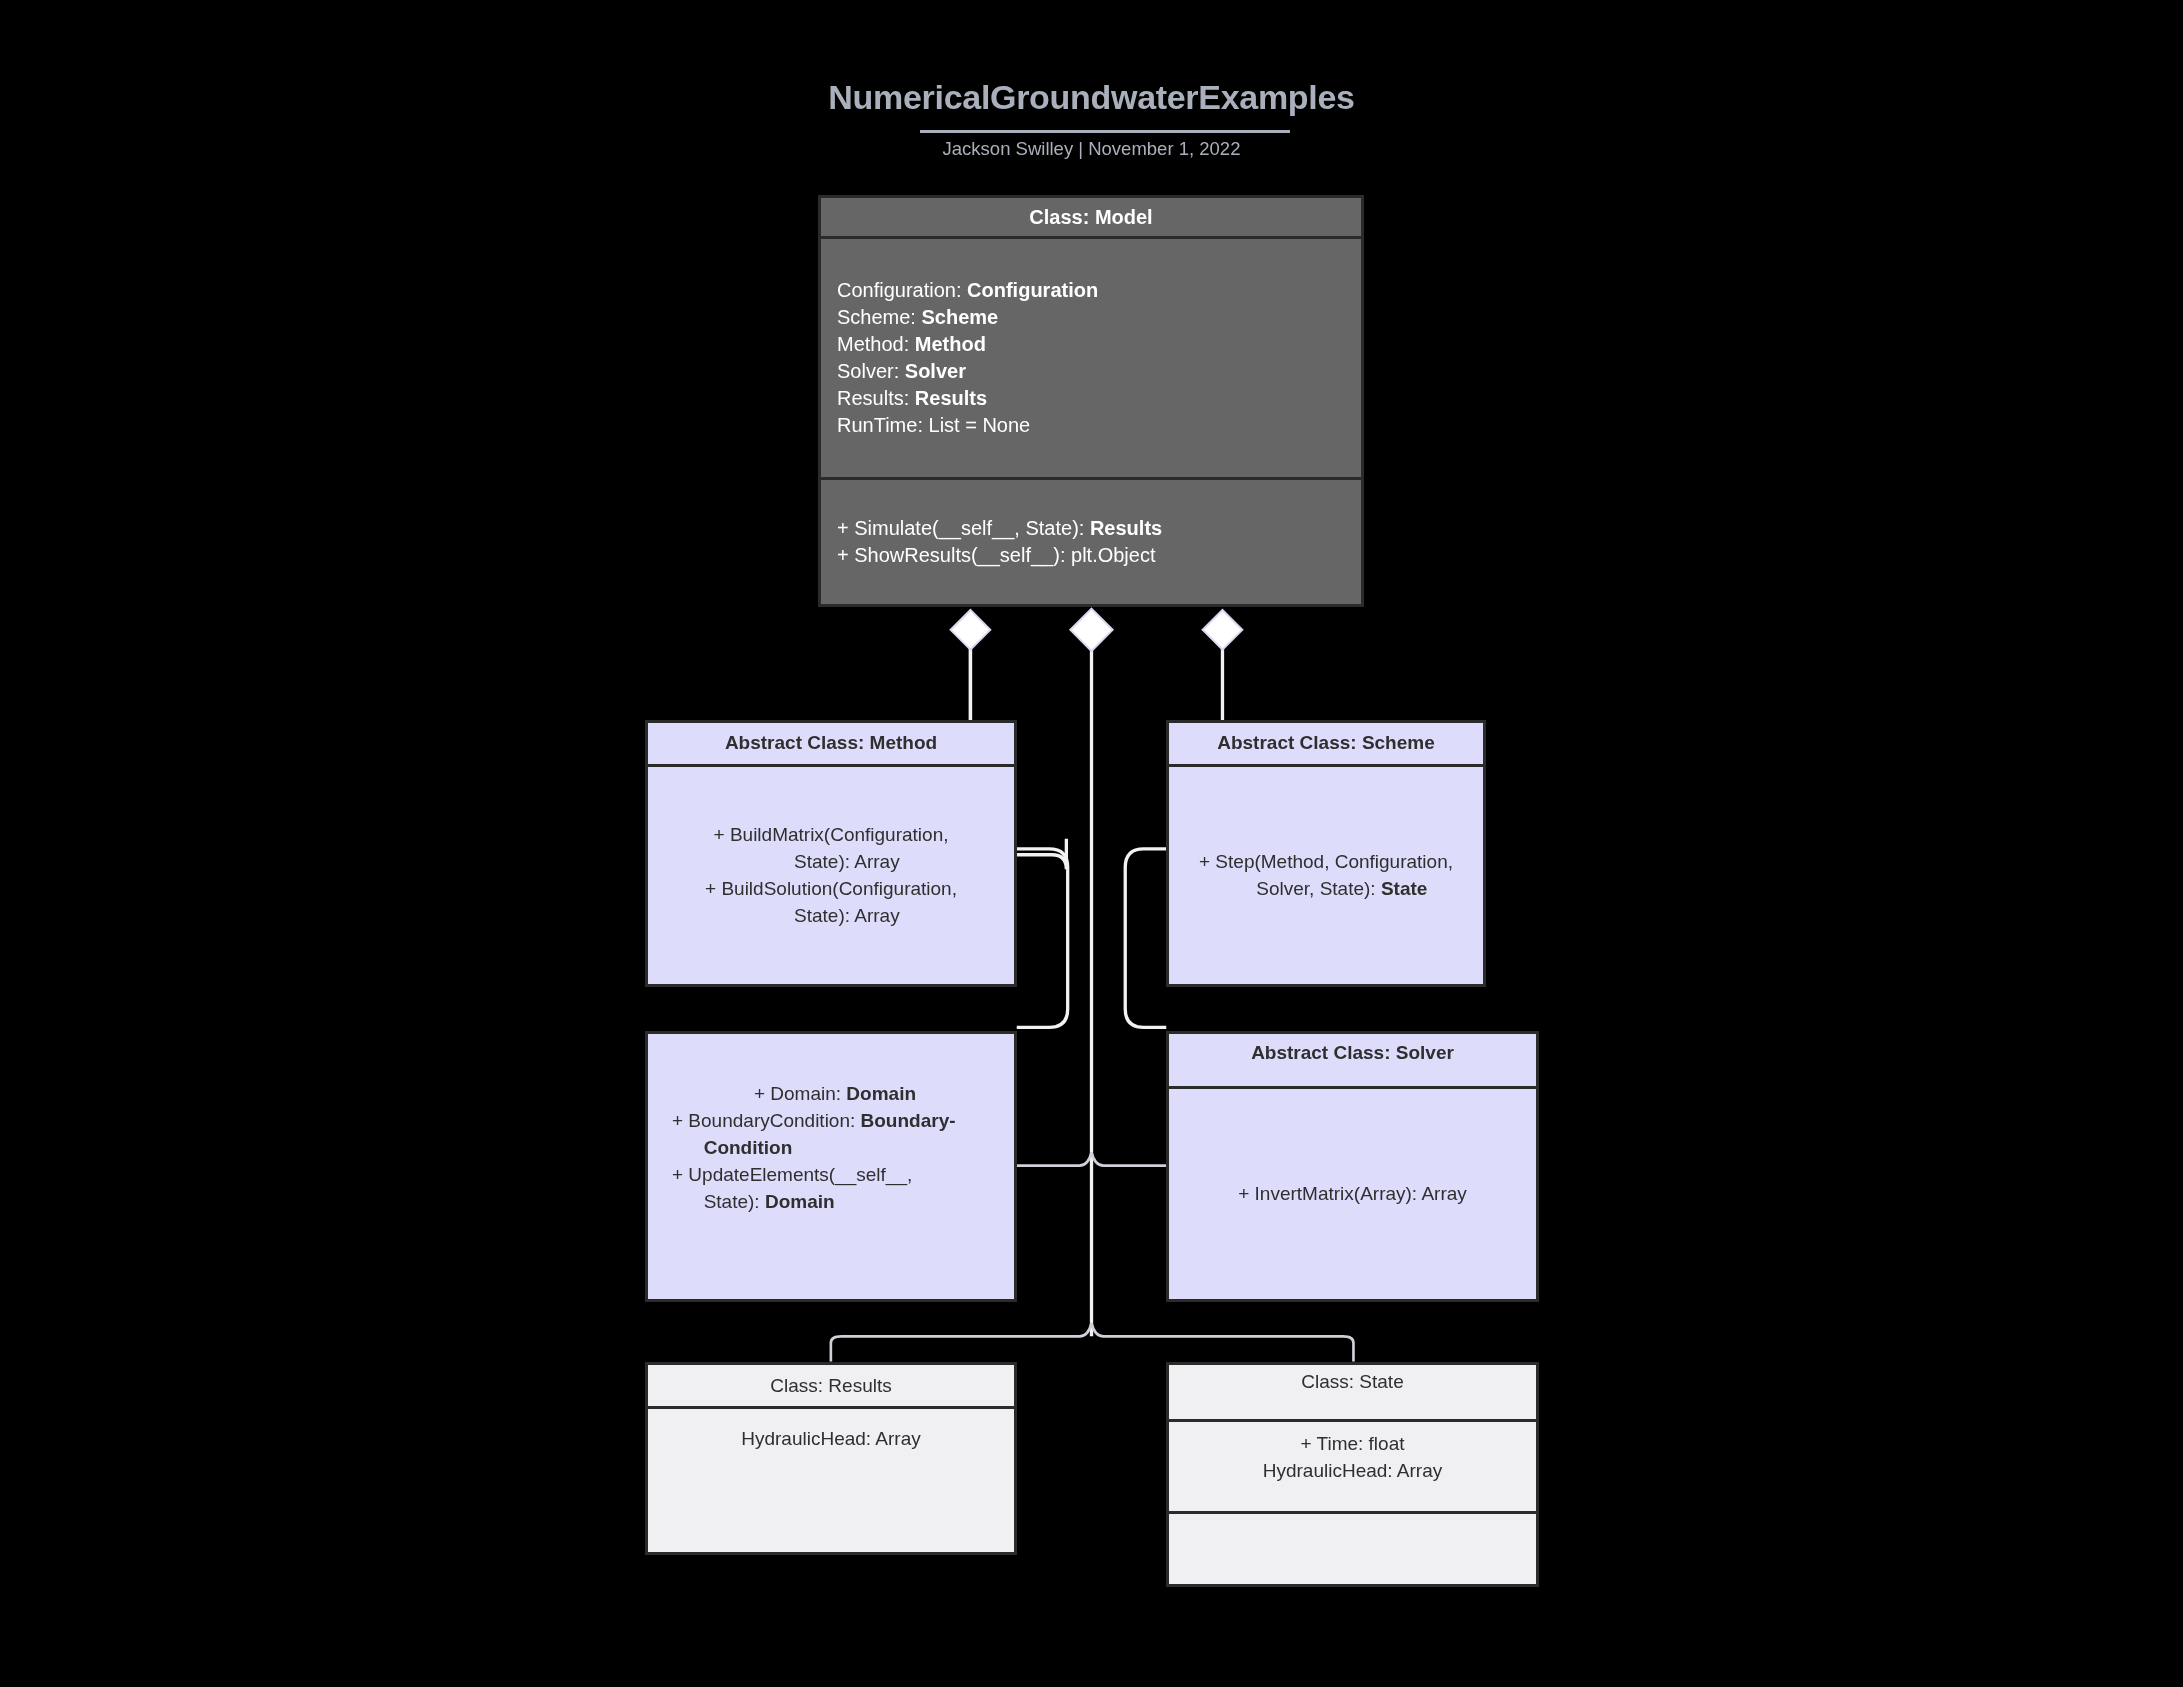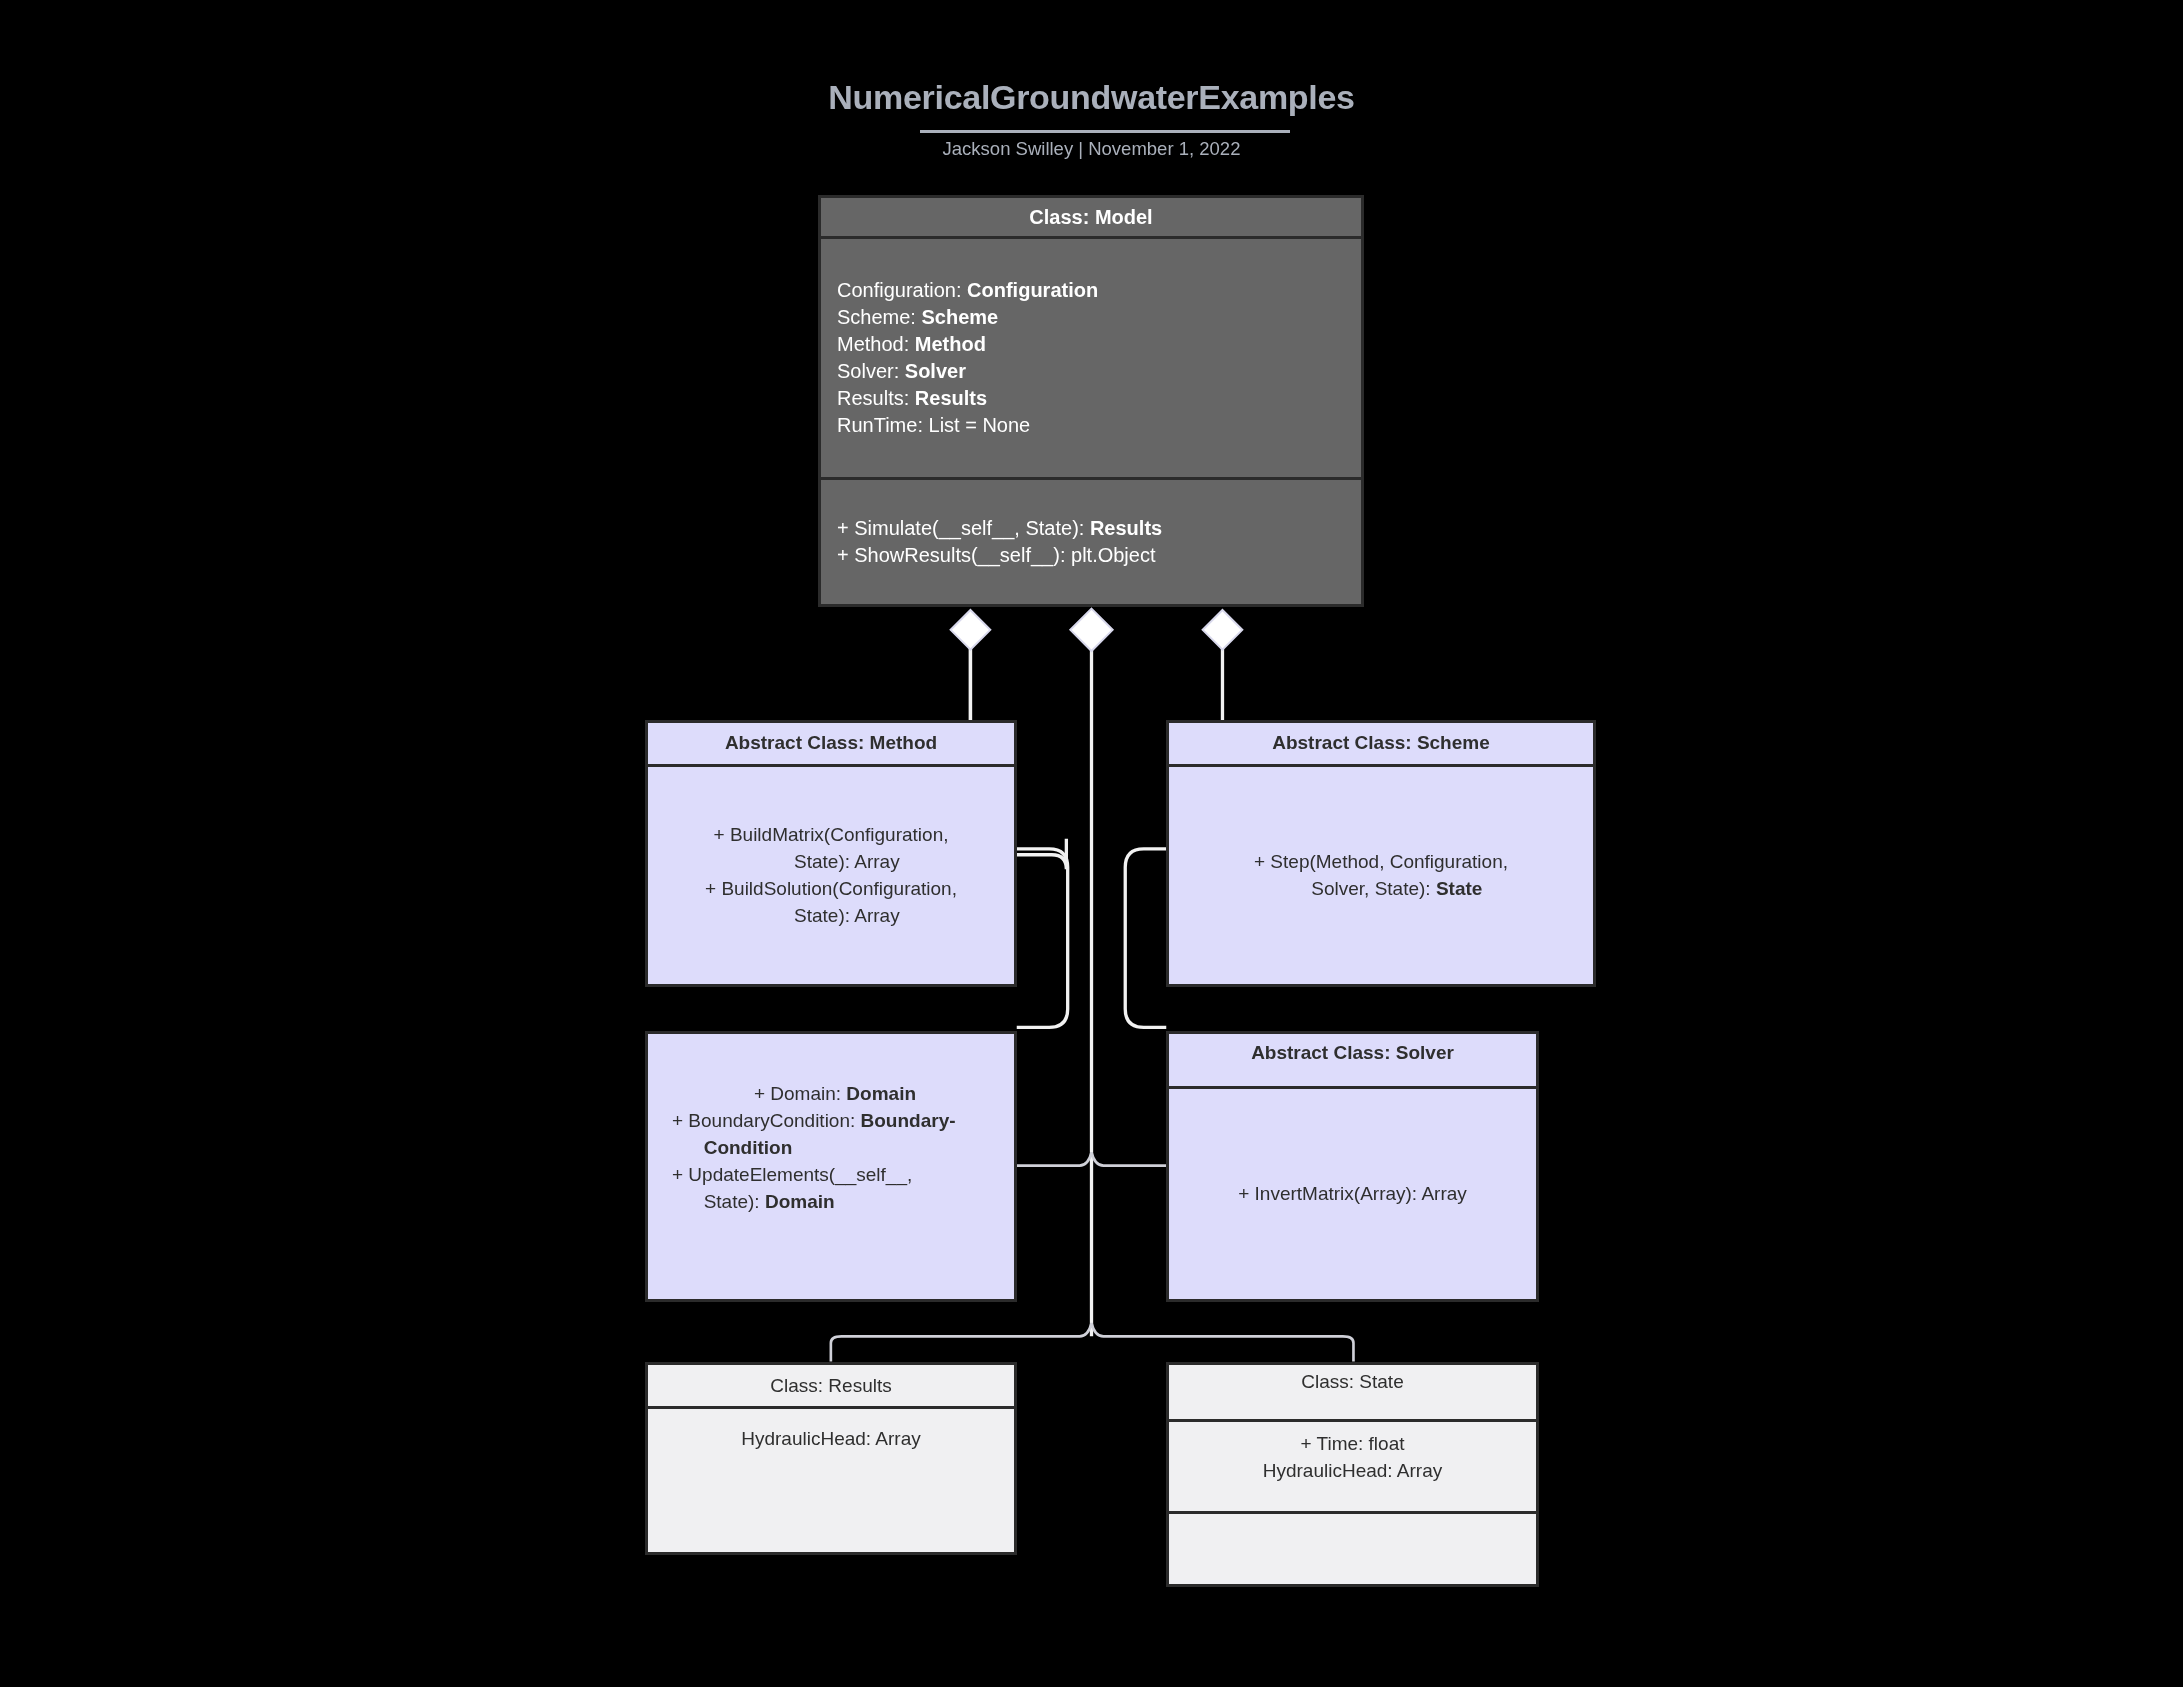--- a/index.html
+++ b/index.html
@@ -54,21 +54,21 @@
   #box-model .ln { font-size: 20px; line-height: 27px; text-align: left; white-space: pre; }
   #box-model b { font-weight: bold; text-align: right; }
 
   
   .uml.lav { background: #dddcfb; color: #2f2f2f; }
   .uml.lav .sec.head { height: 41px; font-size: 19px; }
   .uml.lav .ln { font-size: 19px; line-height: 27px; white-space: pre; text-align: center; }
   .uml.lav b { font-weight: bold; }
 
   #box-method   { left: 645px;  top: 720px; width: 372px; height: 267px; }
-  #box-scheme   { left: 1166px; top: 720px; width: 430px; height: 267px; }
+  #box-scheme   { left: 1166px; top: 720px; width: 320px; height: 267px; }
   #box-config   { left: 645px;  top: 1031px; width: 372px; height: 271px; }
   #box-solver   { left: 1166px; top: 1031px; width: 373px; height: 271px; gap: 13px; }
   #box-method .sec.ops { height: 223px; }
   #box-scheme .sec.ops { height: 223px; }
   #box-config .sec.ops { height: 227px; }
   #box-solver .sec.ops { height: 227px; }
 
   
   .uml.lite { background: #f0f0f2; color: #2f2f2f; }
   .uml.lite .sec.head { height: 41px; font-size: 19px; }

